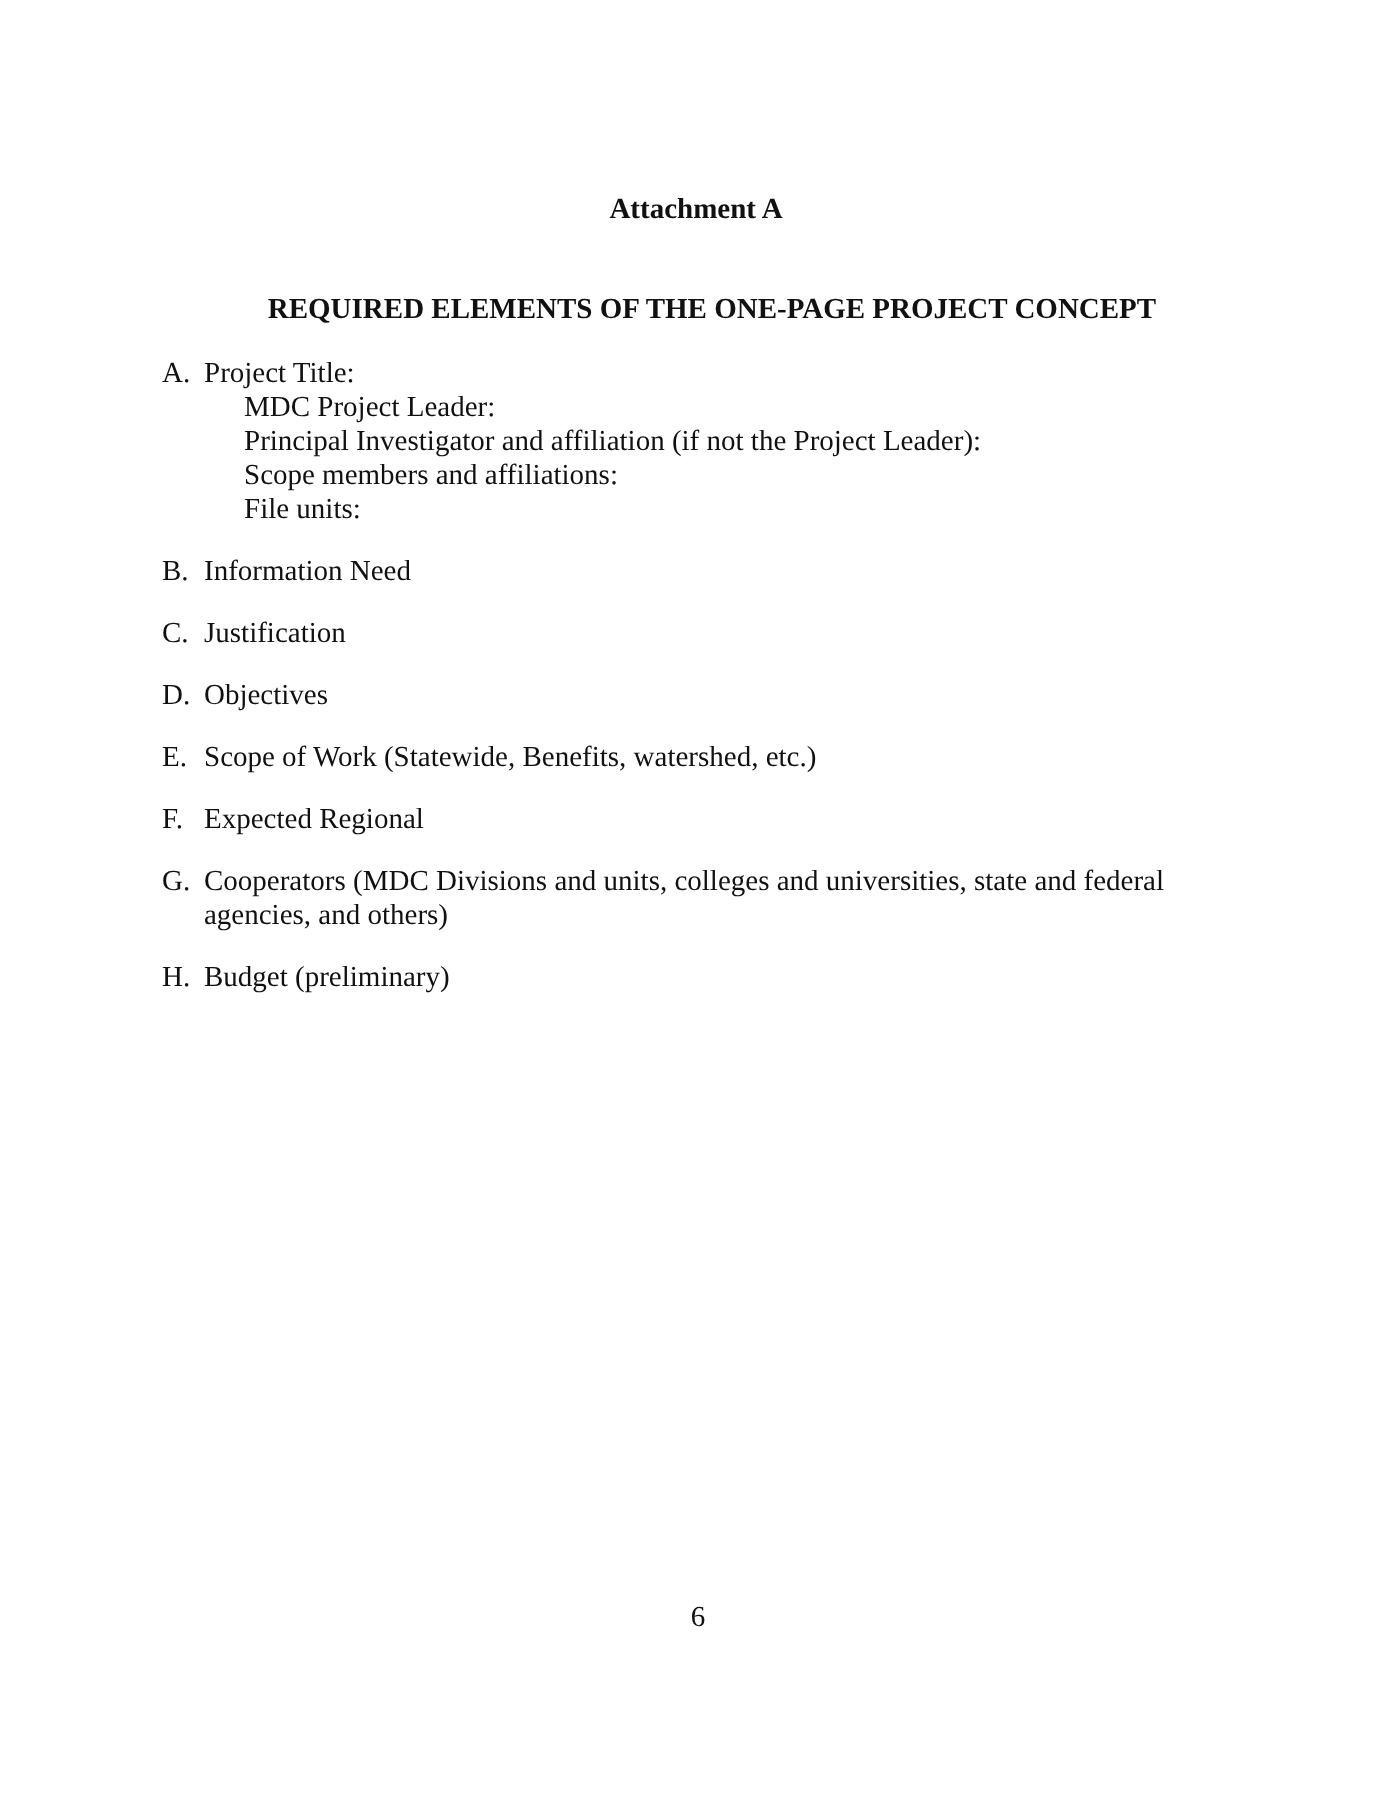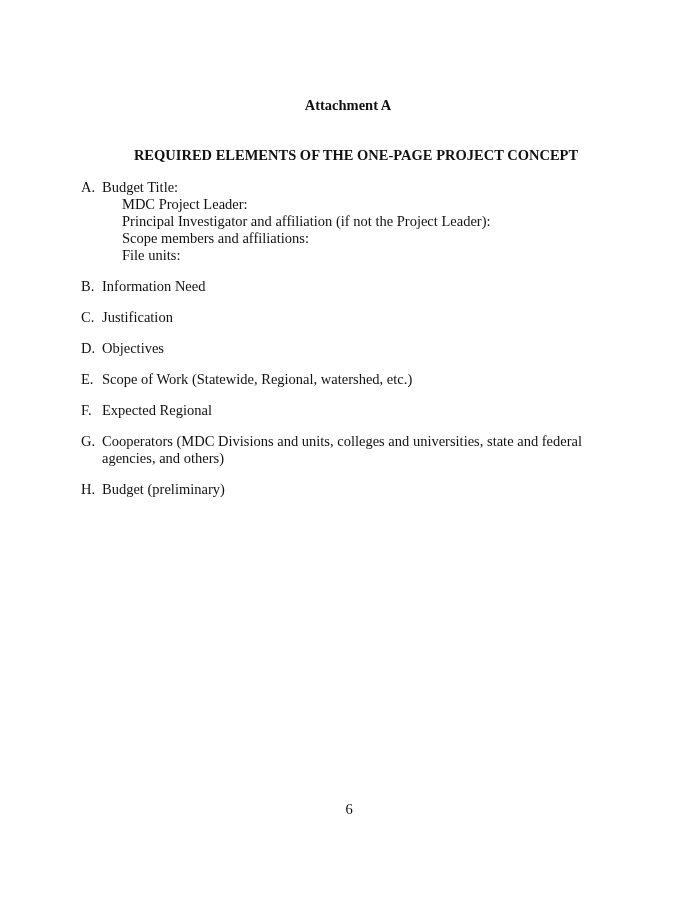--- a/index.html
+++ b/index.html
@@ -84,21 +84,21 @@
 <div class="page">
 
   <div class="attachment-title">Attachment A</div>
 
   <div class="doc-title">REQUIRED ELEMENTS OF THE ONE-PAGE PROJECT CONCEPT</div>
 
   <div class="list">
 
     <div class="item item-A">
       <span class="letter">A.</span>
-      <span class="label">Budget Title:</span>
+      <span class="label">Project Title:</span>
       <div class="sub">MDC Project Leader:</div>
       <div class="sub">Principal Investigator and affiliation (if not the Project Leader):</div>
       <div class="sub">Scope members and affiliations:</div>
       <div class="sub">File units:</div>
     </div>
 
     <div class="item item-B">
       <span class="letter">B.</span>
       <span class="label">Information Need</span>
     </div>
@@ -108,21 +108,21 @@
       <span class="label">Justification</span>
     </div>
 
     <div class="item item-D">
       <span class="letter">D.</span>
       <span class="label">Objectives</span>
     </div>
 
     <div class="item item-E">
       <span class="letter">E.</span>
-      <span class="label">Scope of Work (Statewide, Regional, watershed, etc.)</span>
+      <span class="label">Scope of Work (Statewide, Benefits, watershed, etc.)</span>
     </div>
 
     <div class="item item-F">
       <span class="letter">F.</span>
       <span class="label">Expected Regional</span>
     </div>
 
     <div class="item item-G">
       <span class="letter">G.</span>
       <span class="label">Cooperators (MDC Divisions and units, colleges and universities, state and federal agencies, and others)</span>

